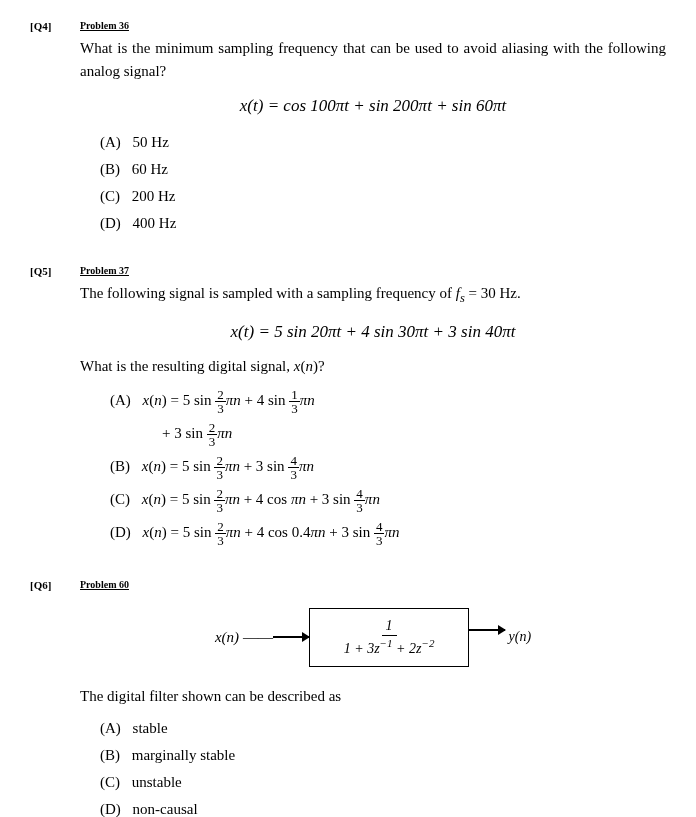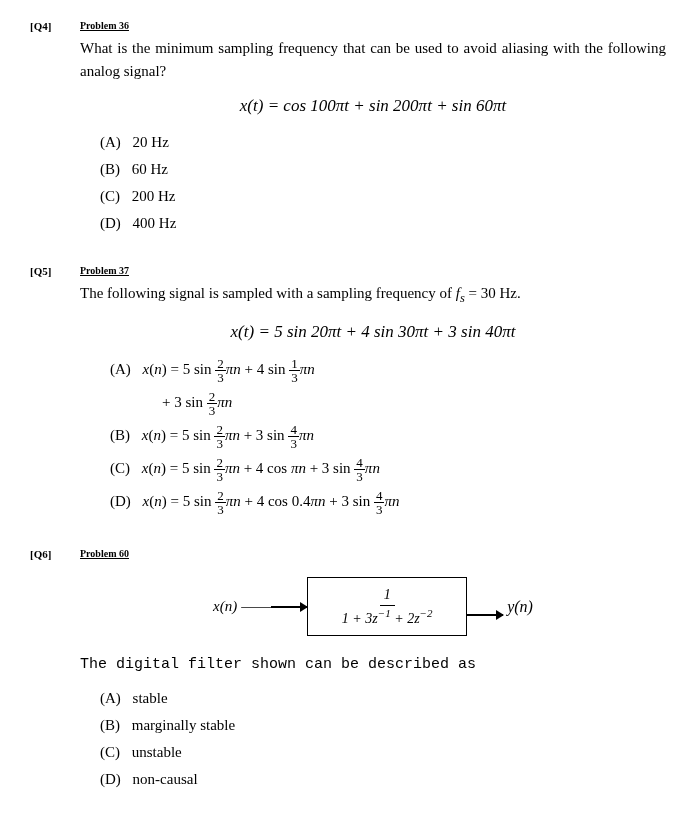--- a/index.html
+++ b/index.html
@@ -80,23 +80,23 @@
 
     .filter-arrow-in {
       display: flex;
       align-items: center;
       font-style: italic;
       font-size: 15px;
     }
 
     .filter-arrow-out {
       display: flex;
-      align-items: flex-end;
-      font-style: italic;
-      font-size: 16px;
+      align-items: flex-start;
+      font-style: italic;
+      font-size: 14px;
     }
 
     .fraction {
       display: inline-flex;
       flex-direction: column;
       align-items: center;
       vertical-align: middle;
       font-style: italic;
       font-size: 14px;
     }
@@ -131,21 +131,21 @@
   <div class="q-label">[Q4]</div>
   <div class="q-content">
     <div class="problem-title">Problem 36</div>
     <div class="problem-text">What is the minimum sampling frequency that can be used to avoid aliasing with the following analog signal?</div>
     <div class="formula">
       <span class="math-inline"><i>x</i>(<i>t</i>) = cos 100<i>π</i><i>t</i> + sin 200<i>π</i><i>t</i> + sin 60<i>π</i><i>t</i></span>
     </div>
     <div class="options">
       <div class="option-line">
         <span>(A)</span>&nbsp;
-        <span>20 Hz</span>
+        <span>50 Hz</span>
       </div>
       <div class="option-line">
         <span>(B)</span>&nbsp;
         <span>60 Hz</span>
       </div>
       <div class="option-line">
         <span>(C)</span>&nbsp;
         <span>200 Hz</span>
       </div>
       <div class="option-line">
@@ -159,20 +159,23 @@
 <div class="question-block">
   <div class="q-label">[Q5]</div>
   <div class="q-content">
     <div class="problem-title">Problem 37</div>
     <div class="problem-text">
       The following signal is sampled with a sampling frequency of <i>f<sub>s</sub></i> = 30 Hz.
     </div>
     <div class="formula">
       <span class="math-inline"><i>x</i>(<i>t</i>) = 5 sin 20<i>π</i><i>t</i> + 4 sin 30<i>π</i><i>t</i> + 3 sin 40<i>π</i><i>t</i></span>
     </div>
+    <div class="problem-text">
+      What is the resulting digital signal, <i>x</i>(<i>n</i>)?
+    </div>
     <div class="options-wide">
 
       <div class="option-line" style="margin-bottom:4px;">
         <span>(A)</span>&nbsp;
         <span>
           <i>x</i>(<i>n</i>) = 5 sin <span style="display:inline-flex;flex-direction:column;align-items:center;vertical-align:middle;font-size:13px;line-height:1">
               <span style="border-bottom:1px solid #000;padding:0 2px">2</span>
               <span style="padding:0 2px">3</span>
             </span><i>π</i><i>n</i> + 4 sin <span style="display:inline-flex;flex-direction:column;align-items:center;vertical-align:middle;font-size:13px;line-height:1">
               <span style="border-bottom:1px solid #000;padding:0 2px">1</span>
@@ -251,21 +254,21 @@
         </div>
       </div>
       <div class="filter-arrow-out">
         <span style="position:relative;display:inline-block;width:36px;height:2px;background:#000;margin:0 0 0 0;">
           <span style="position:absolute;right:-1px;top:-4px;width:0;height:0;border-top:5px solid transparent;border-bottom:5px solid transparent;border-left:8px solid #000;"></span>
         </span>
         &nbsp;<i>y(n)</i>
       </div>
     </div>
 
-    <div class="problem-text" style="font-family:Liberation Mono, monospace;">The digital filter shown can be described as</div>
+    <div class="problem-text" style="">The digital filter shown can be described as</div>
     <div class="options">
       <div class="option-line">
         <span>(A)</span>&nbsp;
         <span>stable</span>
       </div>
       <div class="option-line">
         <span>(B)</span>&nbsp;
         <span>marginally stable</span>
       </div>
       <div class="option-line">

